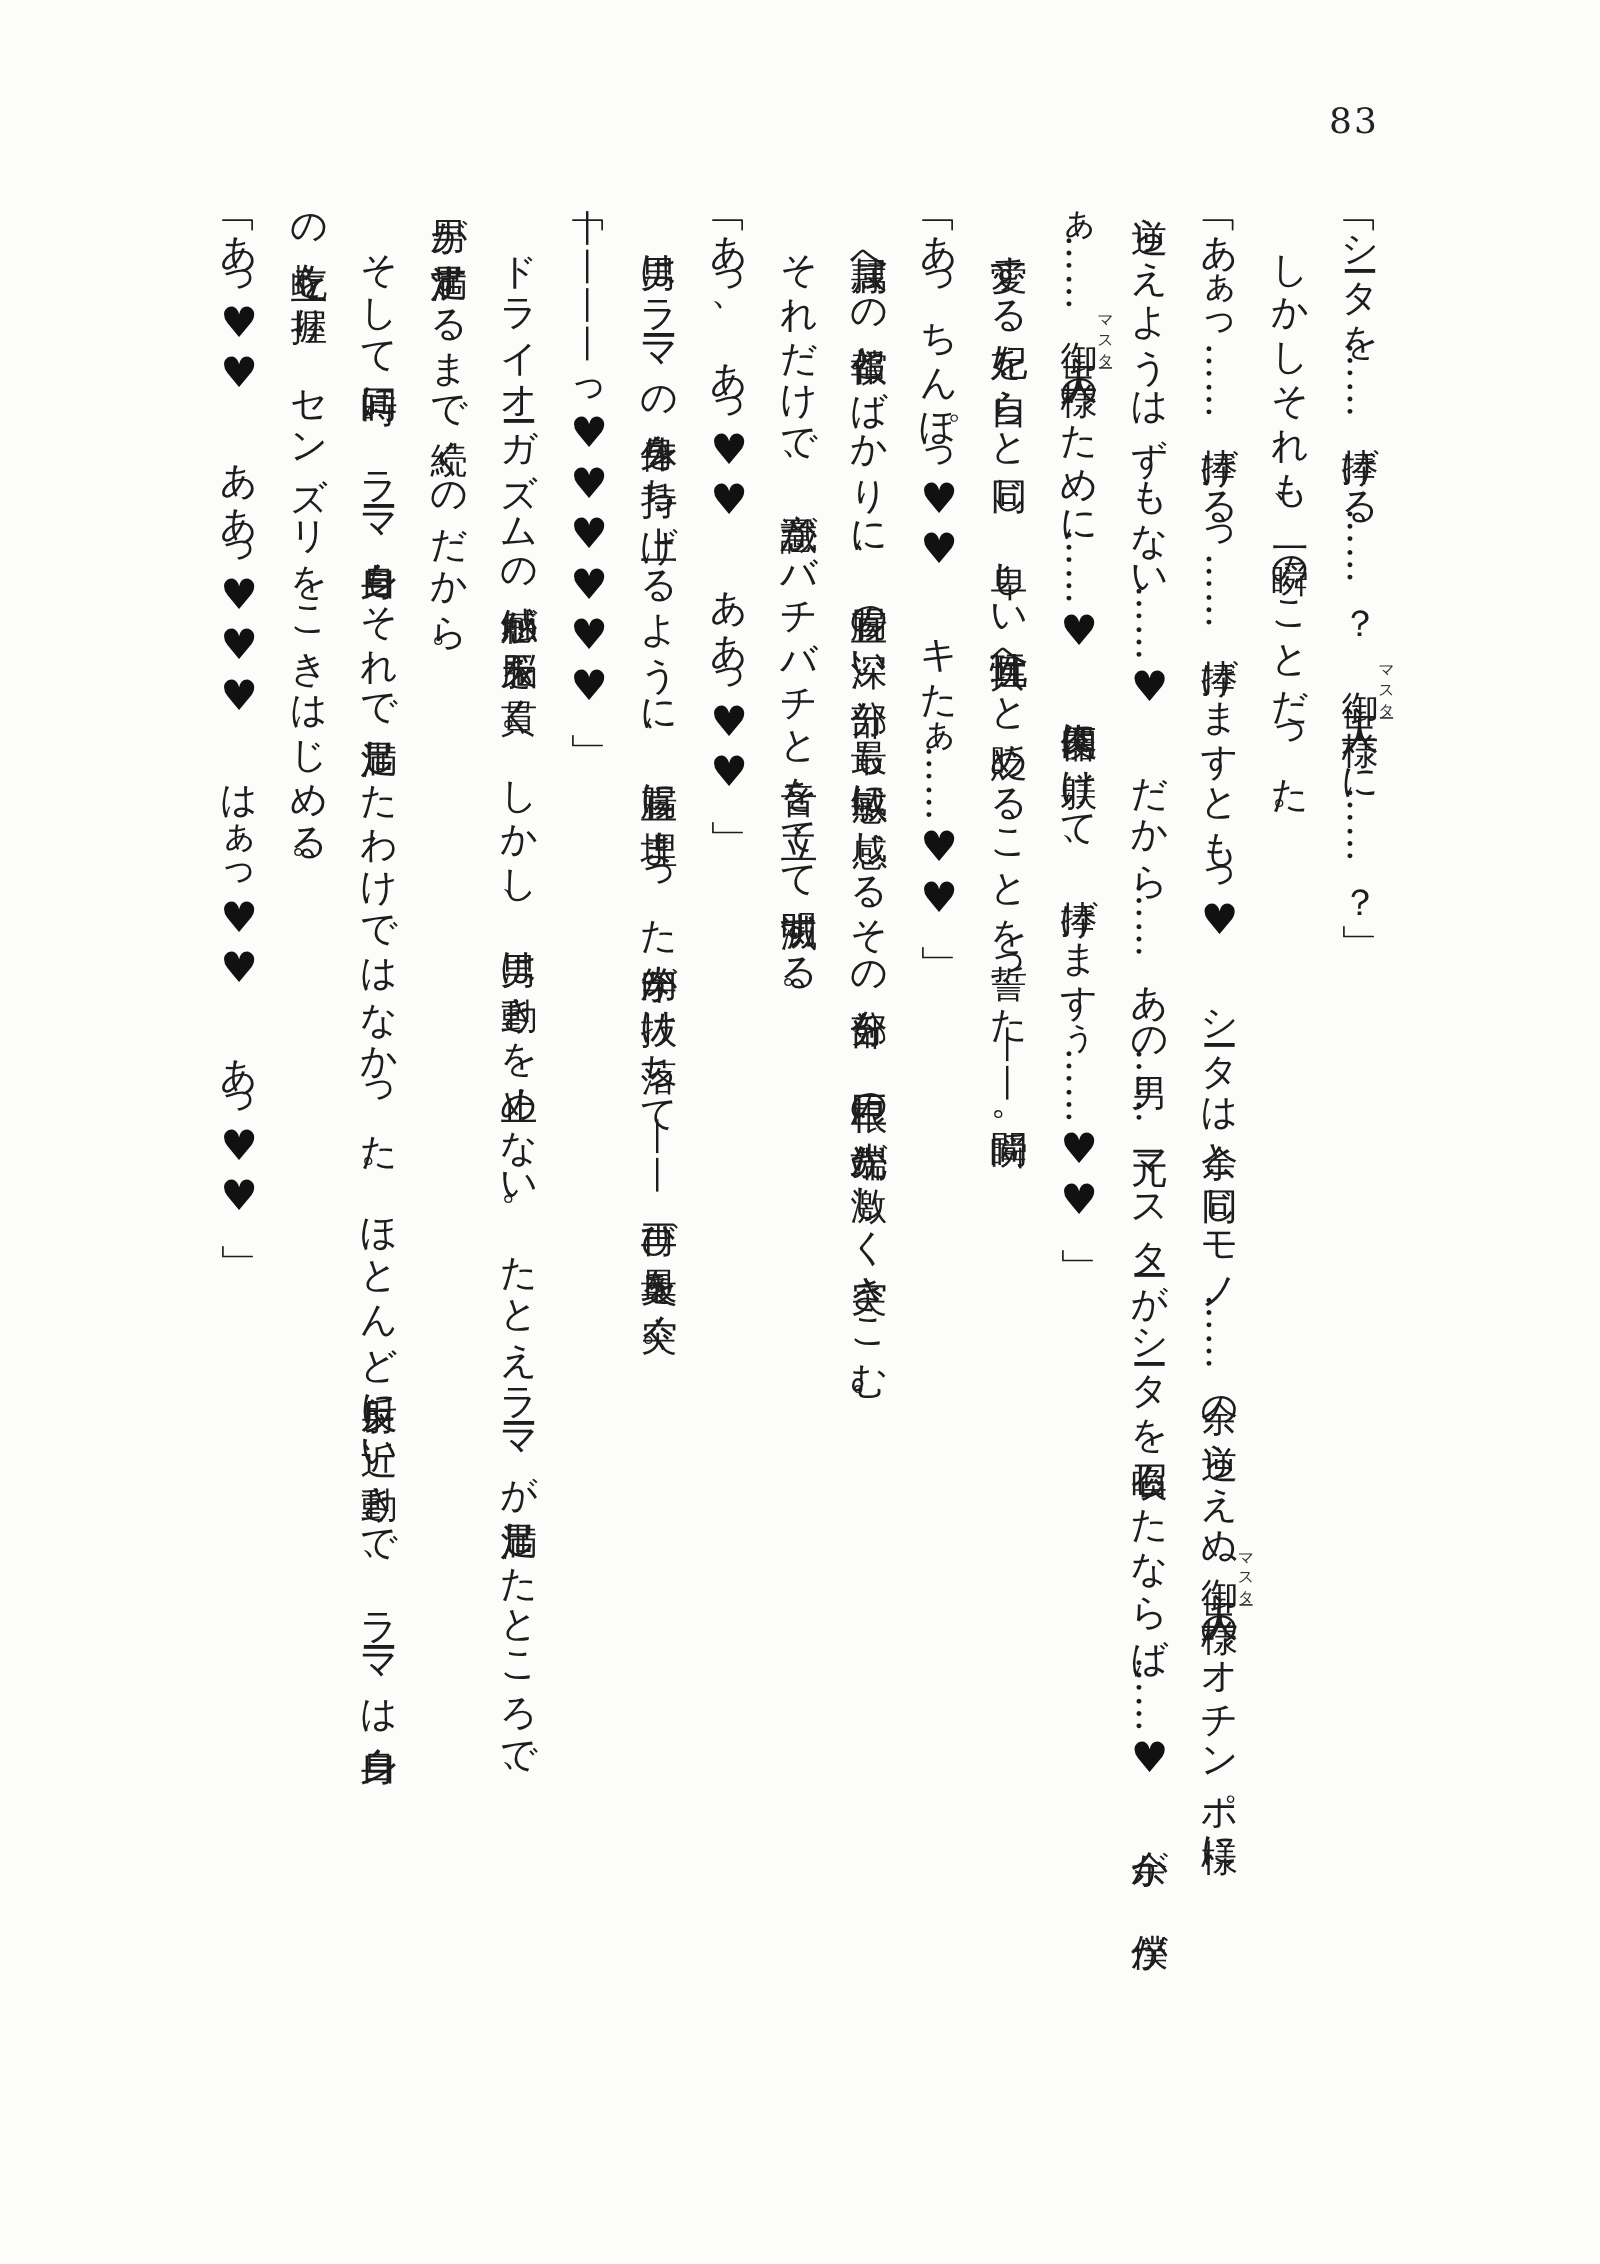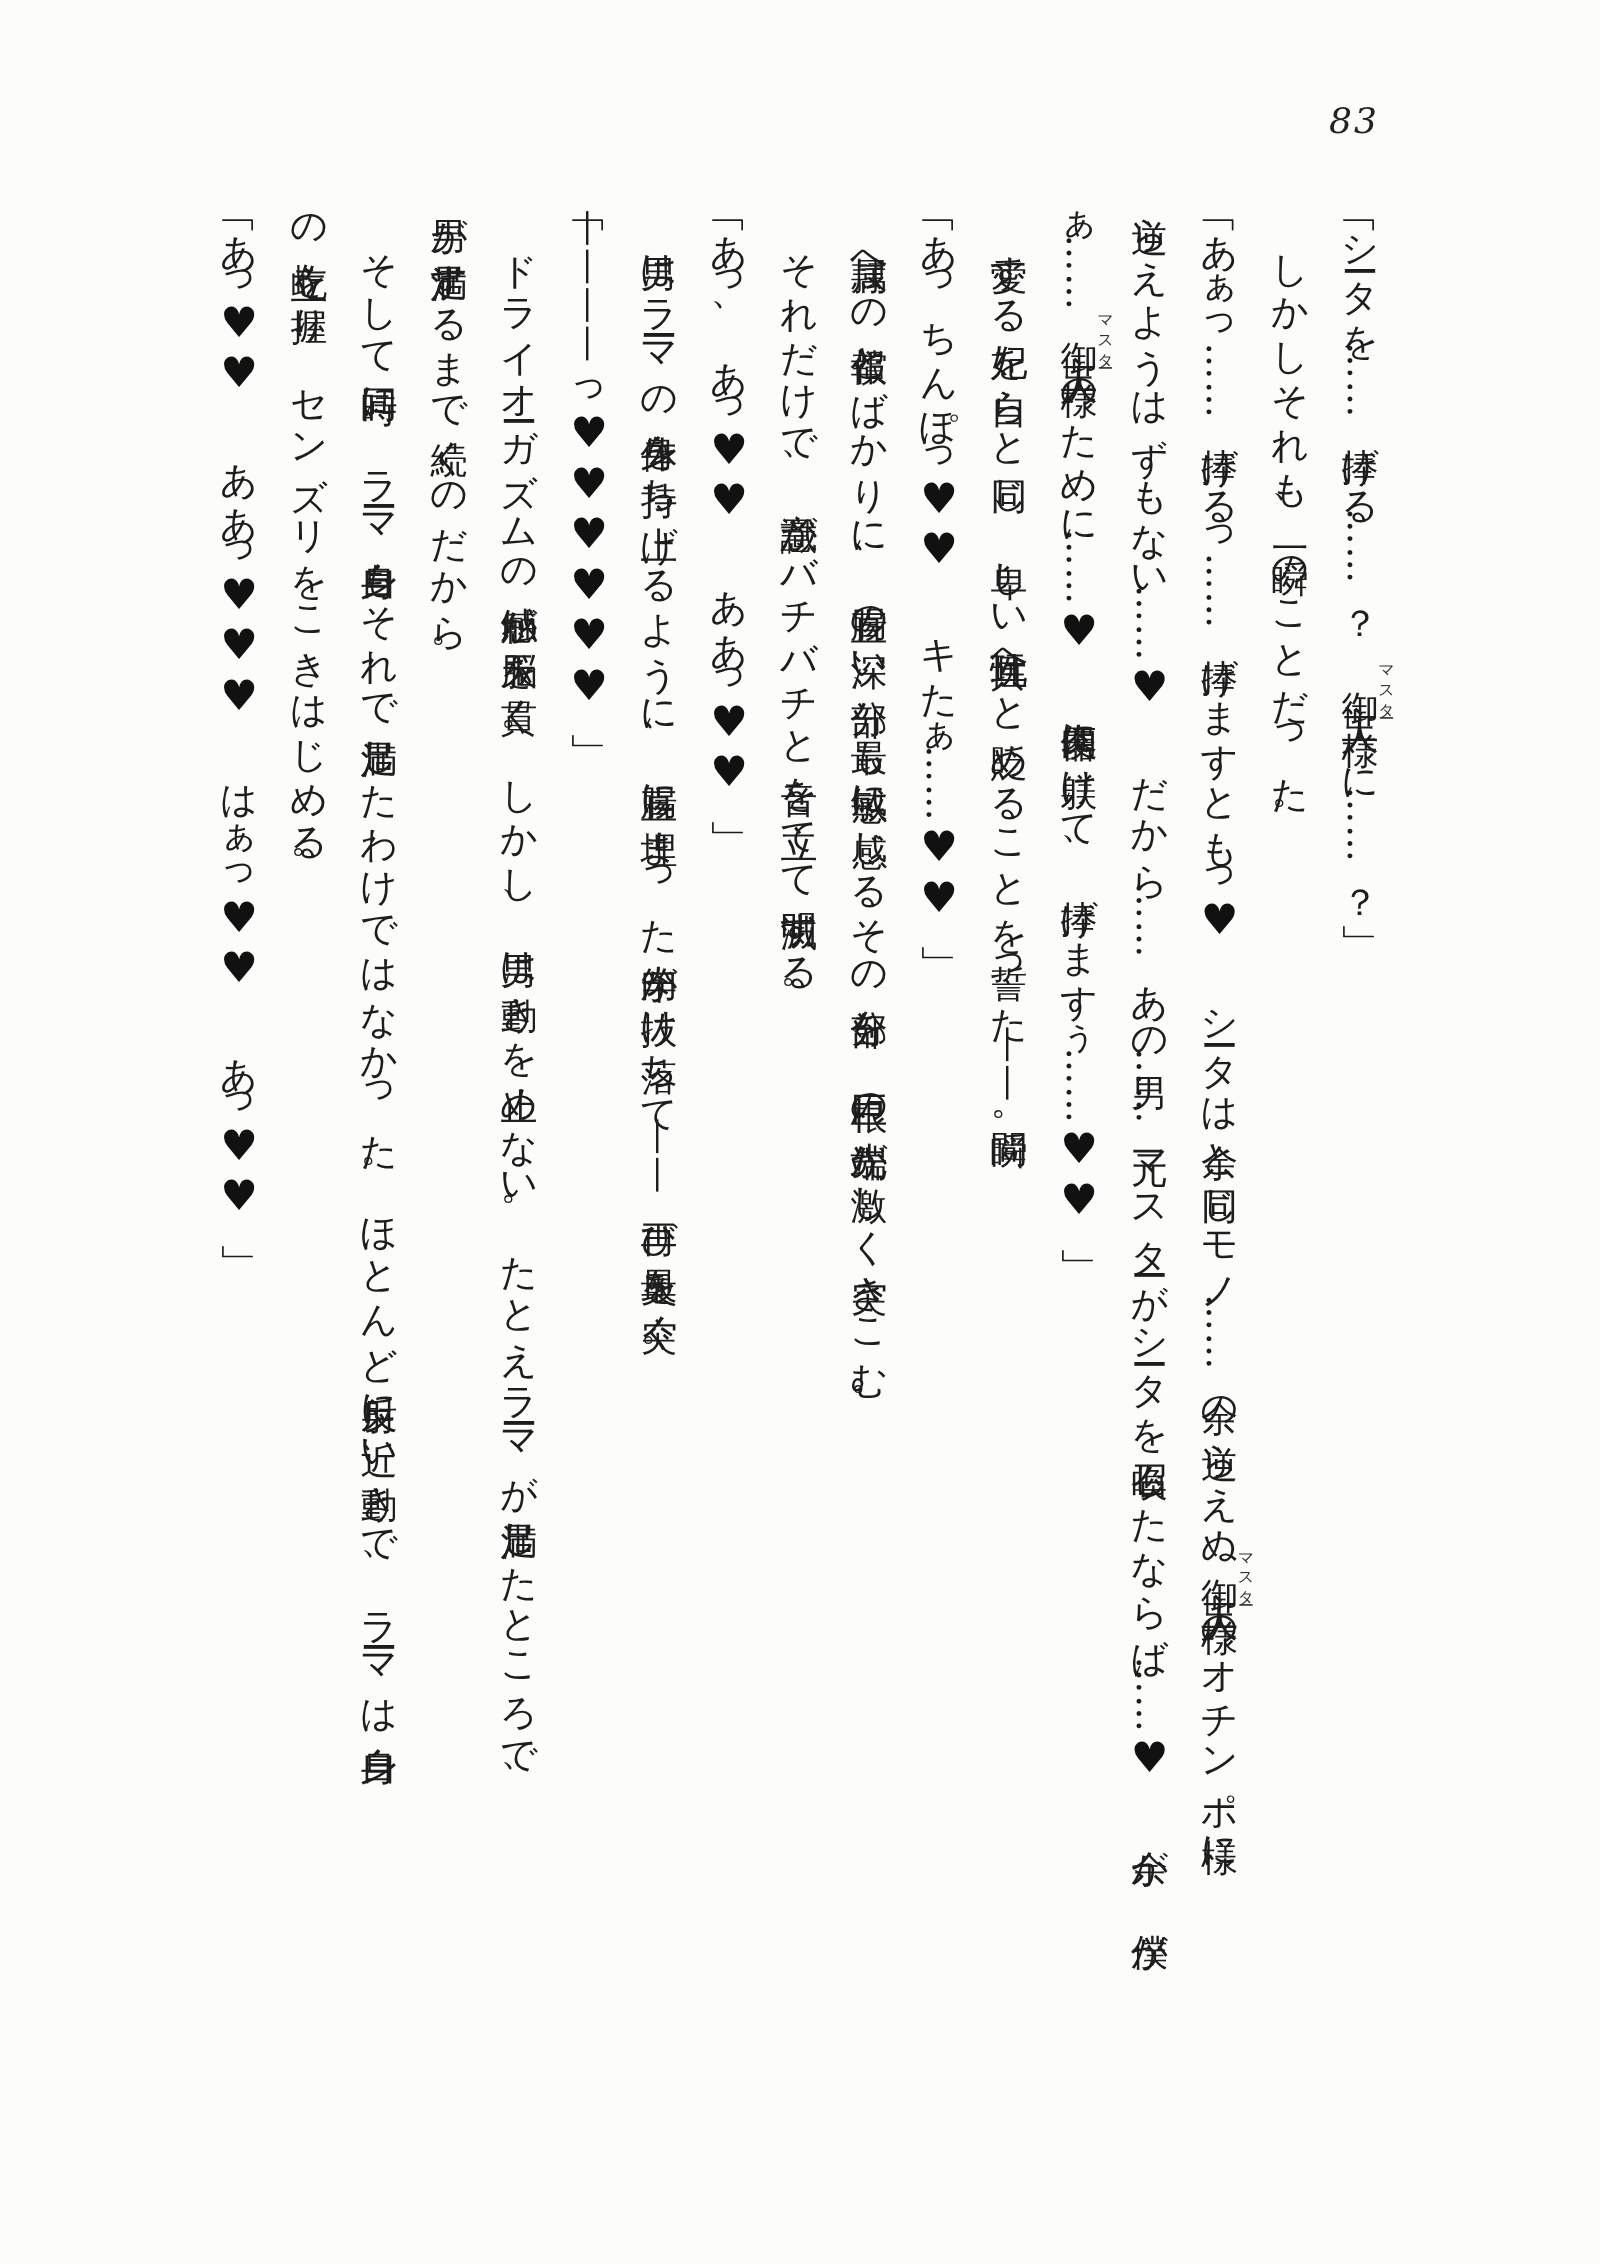--- a/index.html
+++ b/index.html
@@ -14,21 +14,20 @@
     background:#fcfcfb;
     overflow:hidden;
   }
   .page-number{
     position:absolute;
     left:1292px;top:100px;width:124px;
     text-align:center;
     font-size:36px;
     color:#222;
     letter-spacing:2px;
-    font-style:italic;
   }
   .text-block{
     position:absolute;
     top:190px;
     right:205px;
     height:1965px;
     writing-mode:vertical-rl;
     text-orientation:mixed;
     font-size:37px;
     line-height:70px;

